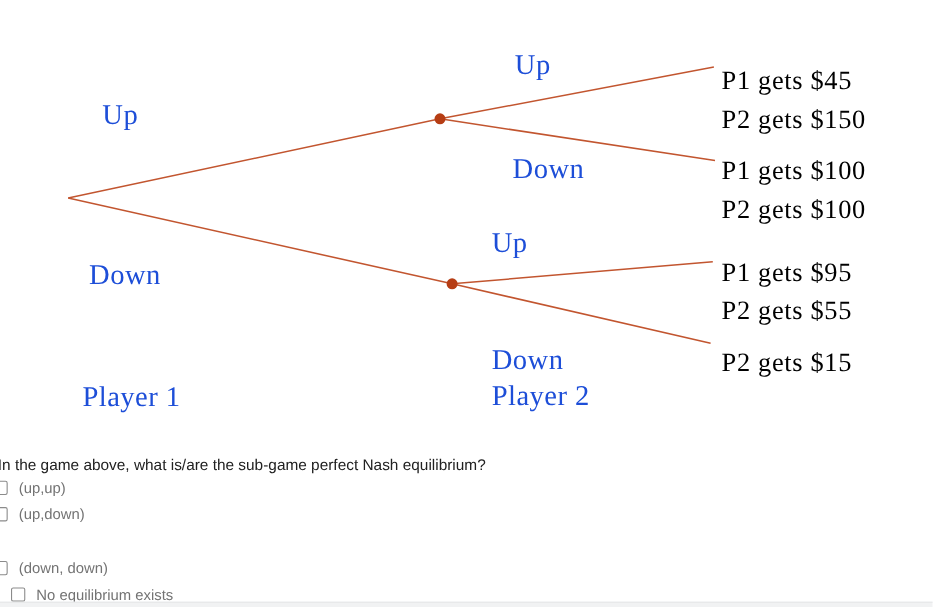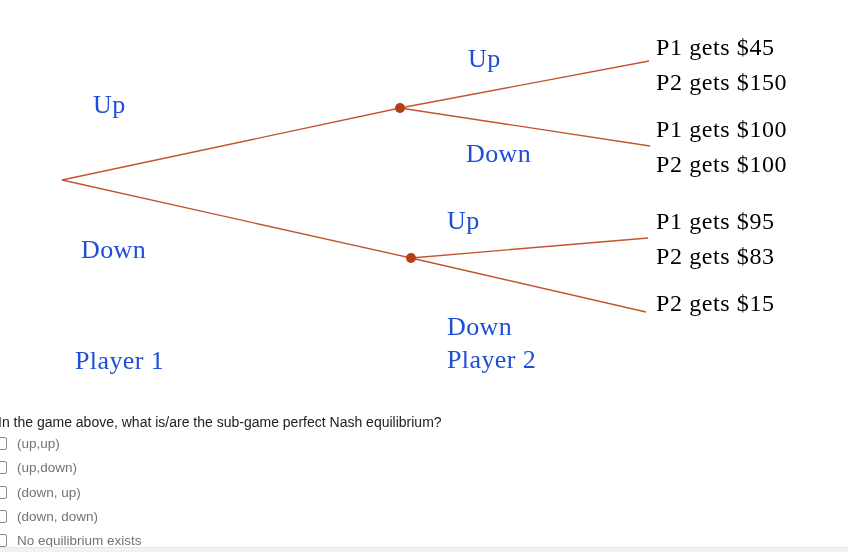--- a/index.html
+++ b/index.html
@@ -43,20 +43,21 @@
   #lbl-player2   { left: 447px; top: 345px; text-align: right; }
   .payoff {
     position: absolute;
     left: 656px;
     font-family: "Liberation Serif", "DejaVu Serif", serif;
     font-size: 24px;
     color: #000000;
     letter-spacing: 0.6px;
     line-height: 35px;
     white-space: nowrap;
+    margin-top: 27px;
   }
   #pay-1 { top: 30px;  }
   #pay-2 { top: 112px; }
   #pay-3 { top: 204px; }
   #pay-4 { top: 286px; }
   
   .qa {
     position: absolute;
     left: 0; top: 408px;
     width: 848px; height: 144px;
@@ -71,21 +72,21 @@
   .opt {
     position: absolute;
     left: 0;
     height: 16px;
     width: 400px;
   }
   #opt-1 { top: 29px; }
   #opt-2 { top: 53px; padding-left: 40px; }
   #opt-3 { top: 78px; }
   #opt-4 { top: 102px; }
-  #opt-5 { top: 126px; }
+  #opt-5 { top: 126px; margin-left: 16px; }
   .opt input[type="checkbox"] {
     -webkit-appearance: none;
     appearance: none;
     position: absolute;
     left: -6px; top: 0;
     width: 13px; height: 13px;
     margin: 0;
     background: #ffffff;
     border: 1px solid #8b8b8b;
     border-radius: 2px;
@@ -137,42 +138,38 @@
     <div class="payoff" id="pay-1">
       <div>P1 gets $45</div>
       <div>P2 gets $150</div>
     </div>
     <div class="payoff" id="pay-2">
       <div>P1 gets $100</div>
       <div>P2 gets $100</div>
     </div>
     <div class="payoff" id="pay-3">
       <div>P1 gets $95</div>
-      <div>P2 gets $83</div>
+      <div>P2 gets $55</div>
     </div>
     <div class="payoff" id="pay-4">
       <div>P2 gets $15</div>
     </div>
   </div>
 
   <div class="qa">
     <div class="question">In the game above, what is/are the sub-game perfect Nash equilibrium?</div>
 
     <div class="opt" id="opt-1">
       <input type="checkbox" style="">
       <span class="opt-label">(up,up)</span>
     </div>
     <div class="opt" id="opt-2">
       <input type="checkbox" style="">
       <span class="opt-label">(up,down)</span>
     </div>
-    <div class="opt" id="opt-3">
-      <input type="checkbox" style="">
-      <span class="opt-label">(down, up)</span>
-    </div>
     <div class="opt" id="opt-4">
       <input type="checkbox" style="">
       <span class="opt-label">(down, down)</span>
     </div>
     <div class="opt" id="opt-5">
       <input type="checkbox" style="">
       <span class="opt-label">No equilibrium exists</span>
     </div>
   </div>
 

